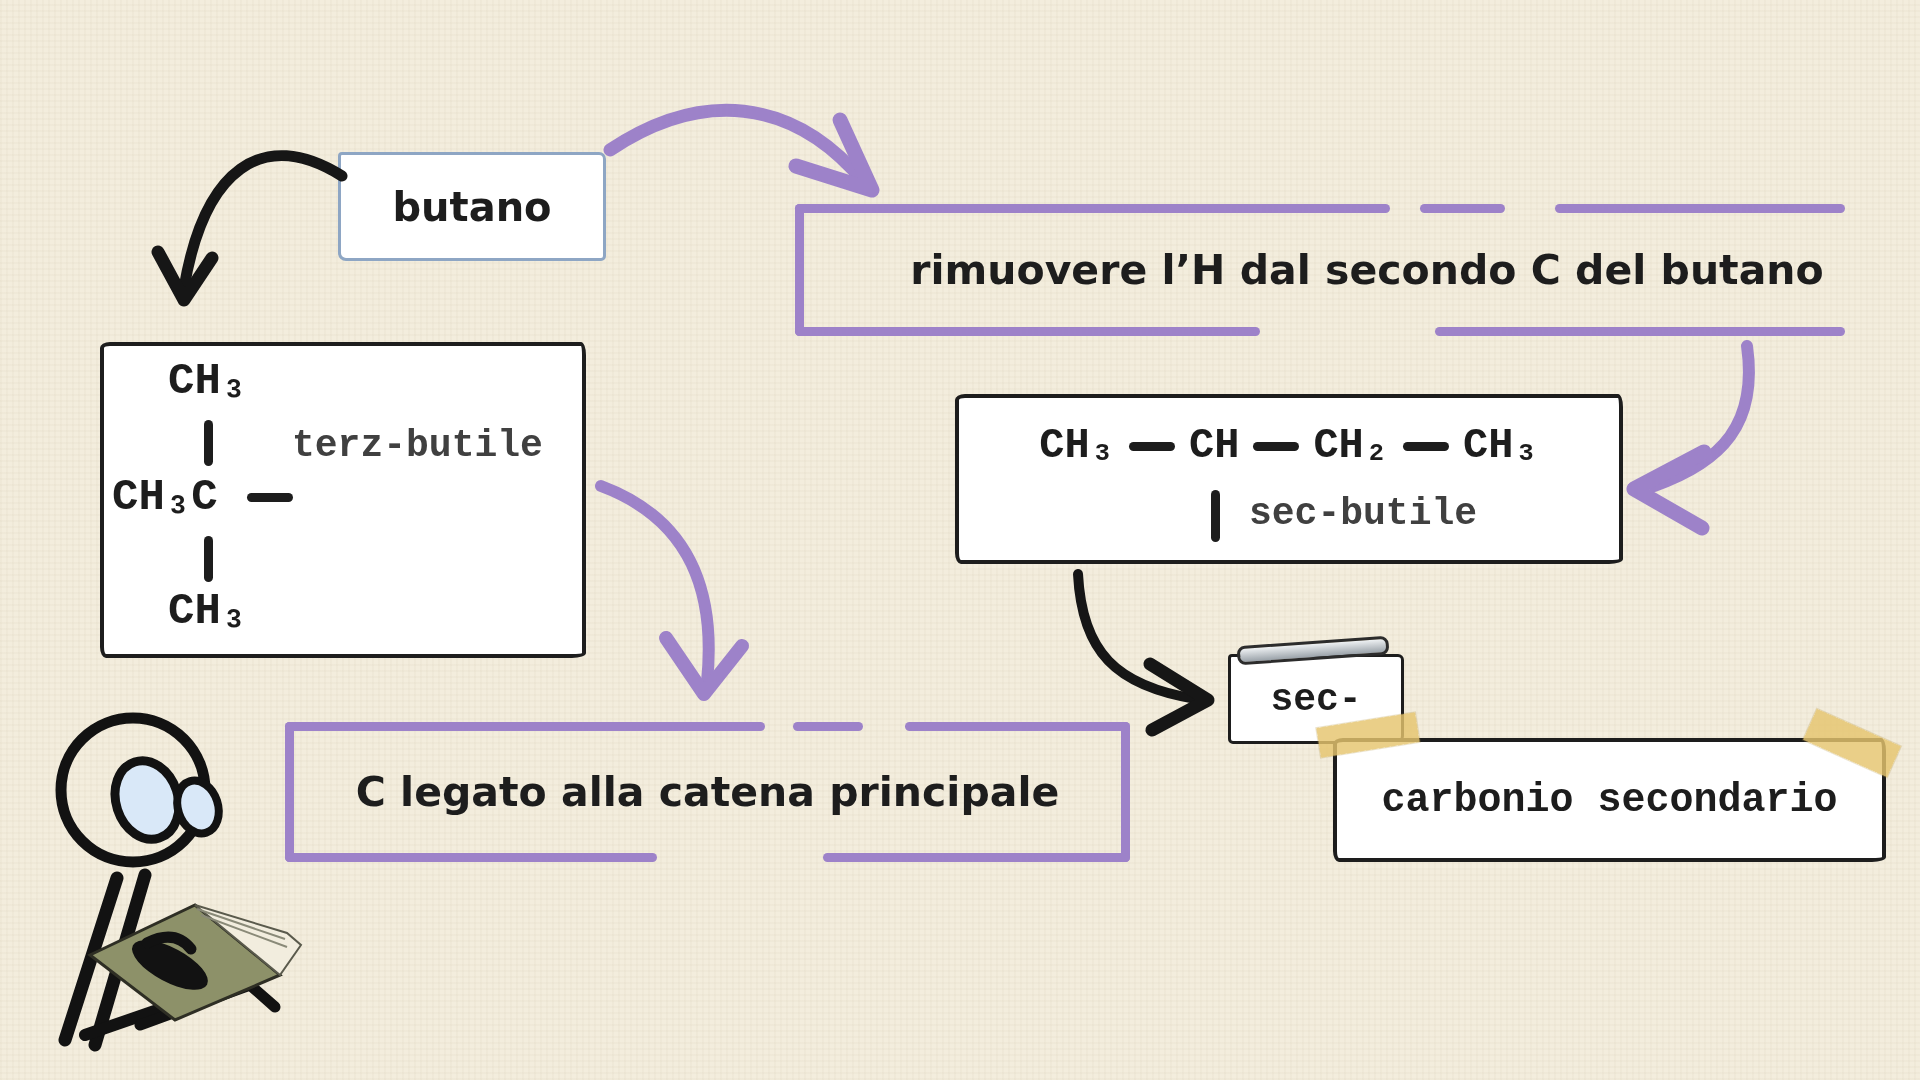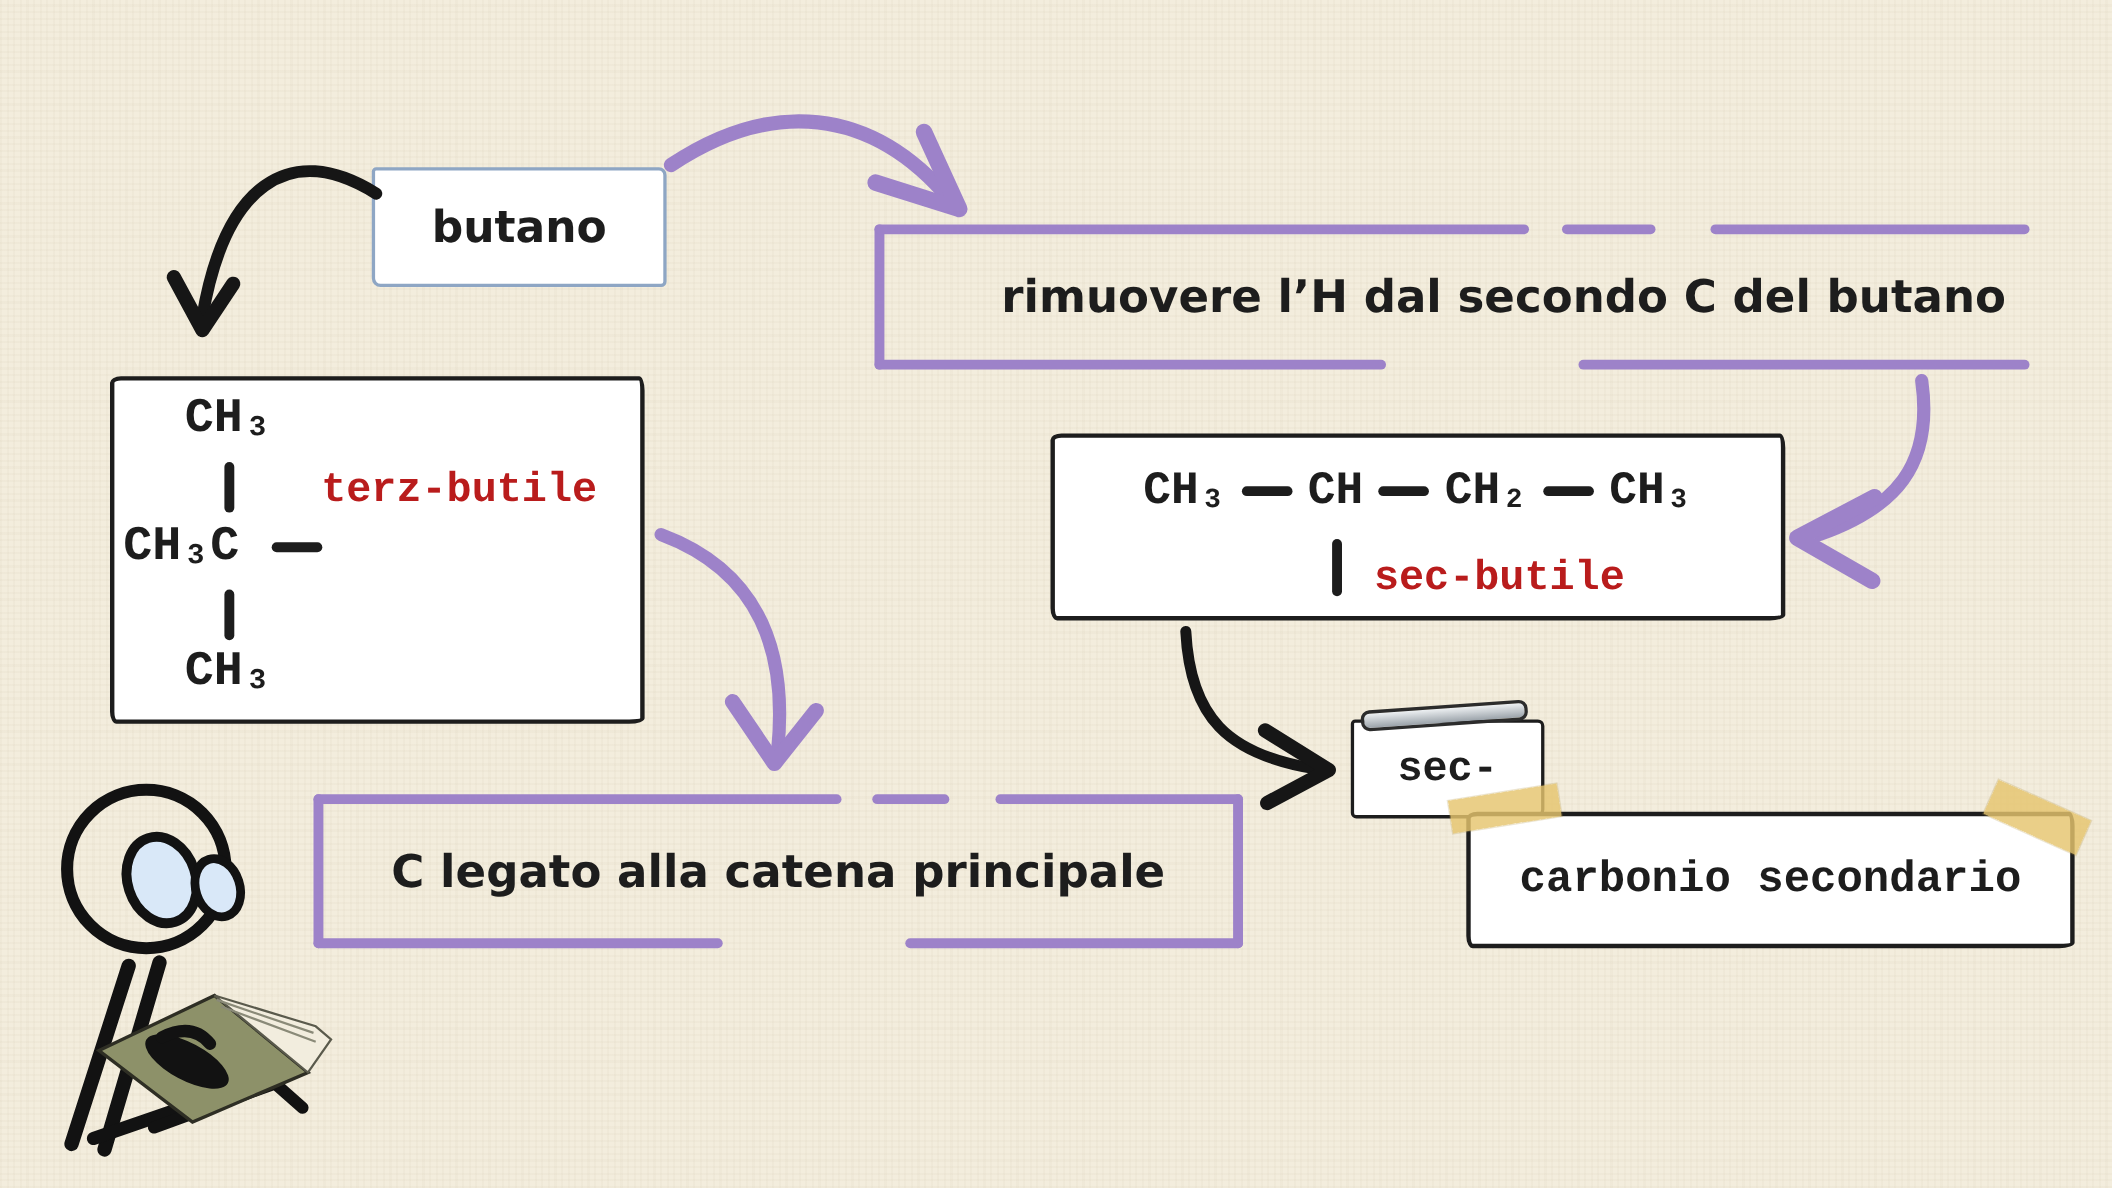--- a/index.html
+++ b/index.html
@@ -11,21 +11,21 @@
     position:relative;
     width:1920px;height:1080px;
     overflow:hidden;
     background-color:#f3eddd;
     background-image:
       repeating-linear-gradient(0deg, rgba(206,195,170,.10) 0 2px, transparent 2px 6px),
       repeating-linear-gradient(90deg, rgba(206,195,170,.10) 0 2px, transparent 2px 6px);
   }
   
   .blk{color:#1d1d1d;font-weight:700;}
-  .ptxt{color:#b91c1c;font-weight:700;}
+  .ptxt{color:#404040;font-weight:700;}
   
   .logo{
     position:absolute;top:16px;right:28px;
     font-size:50px;font-weight:800;letter-spacing:-1px;
   }
   .logo .edu{color:#f4d23a;}
   .logo .boom{color:#2cc9a1;}
   
   .sketch{
     position:absolute;background:#fff;
@@ -101,21 +101,21 @@
     <div class="formula-row" style="margin-top:24px;">
       <span>CH₃</span>
       <span class="hbond"></span>
       <span>CH</span>
       <span class="hbond"></span>
       <span>CH₂</span>
       <span class="hbond"></span>
       <span>CH₃</span>
     </div>
     <div class="vbond" style="left:252px;top:92px;height:52px;"></div>
-    <span class="ptxt" style="position:absolute;left:290px;top:94px;font-size:38px;margin-top:12px;">sec-butile</span>
+    <span class="ptxt" style="position:absolute;left:290px;top:94px;font-size:38px;">sec-butile</span>
   </div>
 
   <div class="pframe" style="left:285px;top:722px;width:845px;height:140px;">
     <div class="bar v" style="left:0;"></div>
     <div class="bar v" style="right:0;"></div>
     <div class="bar h" style="top:0;left:0;width:480px;"></div>
     <div class="bar h" style="top:0;left:508px;width:70px;"></div>
     <div class="bar h" style="top:0;left:620px;width:225px;"></div>
     <div class="bar h" style="bottom:0;left:0;width:372px;"></div>
     <div class="bar h" style="bottom:0;left:538px;width:307px;"></div>

